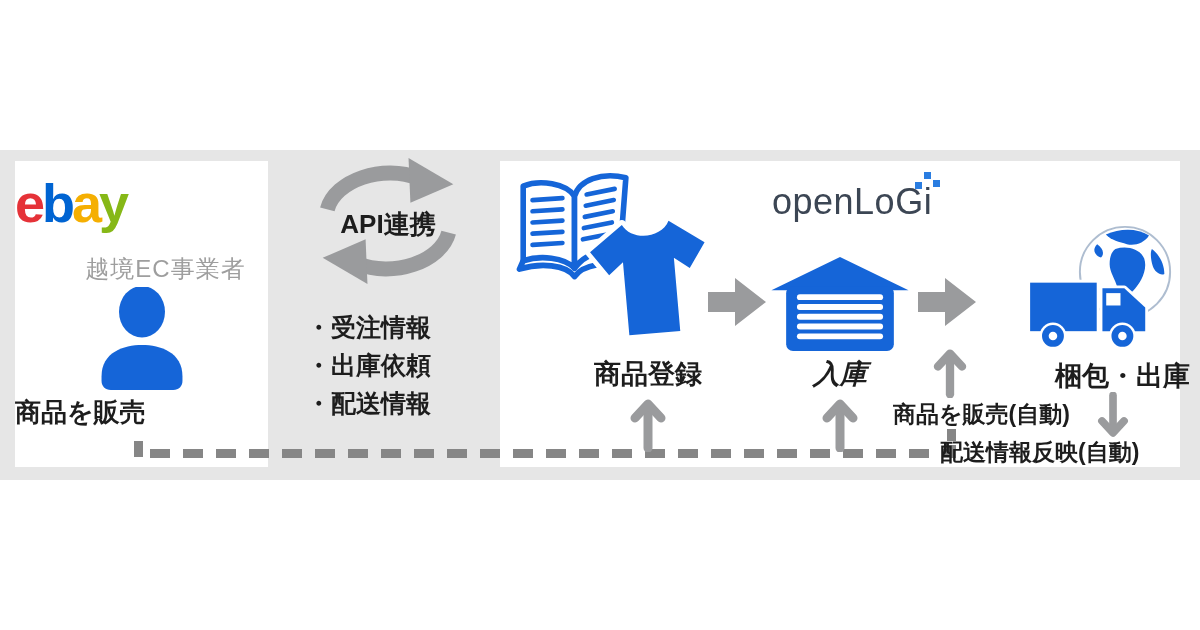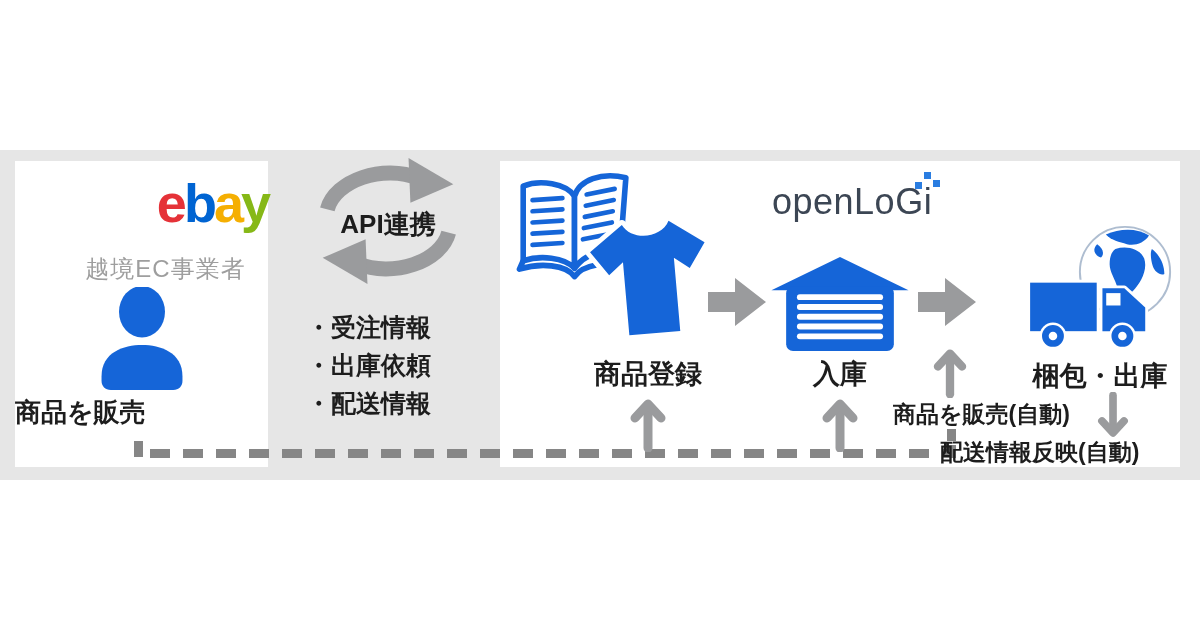--- a/index.html
+++ b/index.html
@@ -12,21 +12,21 @@
   .stage{position:relative;width:1200px;height:630px;background:#fff;overflow:hidden;}
 
   .band{position:absolute;left:0;top:150px;width:1200px;height:330px;background:var(--band);z-index:1;}
   .panel{position:absolute;background:var(--panel);z-index:2;}
   .panel-left{left:15px;top:161px;width:253px;height:306px;}
   .panel-right{left:500px;top:161px;width:680px;height:306px;}
 
   .abs{position:absolute;z-index:4;}
 
   
-  .ebay-logo{left:15px;top:176px;width:253px;text-align:right;font-size:54px;font-weight:bold;letter-spacing:-3px;line-height:1;}
+  .ebay-logo{left:15px;top:176px;width:253px;text-align:left;font-size:54px;font-weight:bold;letter-spacing:-3px;line-height:1;}
   .seller-subtitle{left:15px;top:253px;width:253px;text-align:center;font-size:24px;color:var(--muted);letter-spacing:1px;padding-left:48px;}
   .user-icon{left:96px;top:287px;}
   .seller-caption{left:15px;top:395px;width:253px;font-size:26px;font-weight:bold;color:var(--text_dark);}
 
   
   .sync-icon{left:318px;top:158px;}
   .api-title{left:318px;top:207px;width:140px;text-align:center;font-size:26px;font-weight:bold;color:var(--text_dark);z-index:5;}
   .api-items{left:306px;top:308px;font-size:25px;font-weight:bold;color:var(--text_dark);line-height:38px;white-space:nowrap;}
 
   
@@ -40,22 +40,22 @@
   .book-icon{left:512px;top:168px;}
   .tshirt-icon{left:584px;top:212px;transform:rotate(-5deg);}
   .flow-arrow-1{left:708px;top:278px;}
   .warehouse-icon{left:771px;top:257px;}
   .flow-arrow-2{left:918px;top:278px;}
   .globe-icon{left:1077px;top:224px;}
   .truck-icon{left:1026px;top:276px;z-index:5;}
 
   .step-label{font-size:27px;font-weight:bold;color:var(--text_dark);text-align:center;white-space:nowrap;}
   .label-register{left:560px;top:356px;width:176px;}
-  .label-inbound{left:780px;top:356px;width:120px;}
-  .label-outbound{left:1010px;top:358px;width:180px;}
+  .label-inbound{left:780px;top:356px;width:120px;font-style:italic;}
+  .label-outbound{left:1010px;top:358px;width:180px;text-align:right;}
 
   .up-arrow-product{left:630px;top:398px;}
   .up-arrow-inbound{left:822px;top:398px;}
   .up-arrow-request{left:932px;top:348px;}
   .down-arrow-delivery{left:1095px;top:392px;}
 
   .annot{font-size:23px;font-weight:bold;color:var(--text_dark);white-space:nowrap;}
   .label-request{left:893px;top:399px;}
   .label-delivery{left:940px;top:437px;}
 

